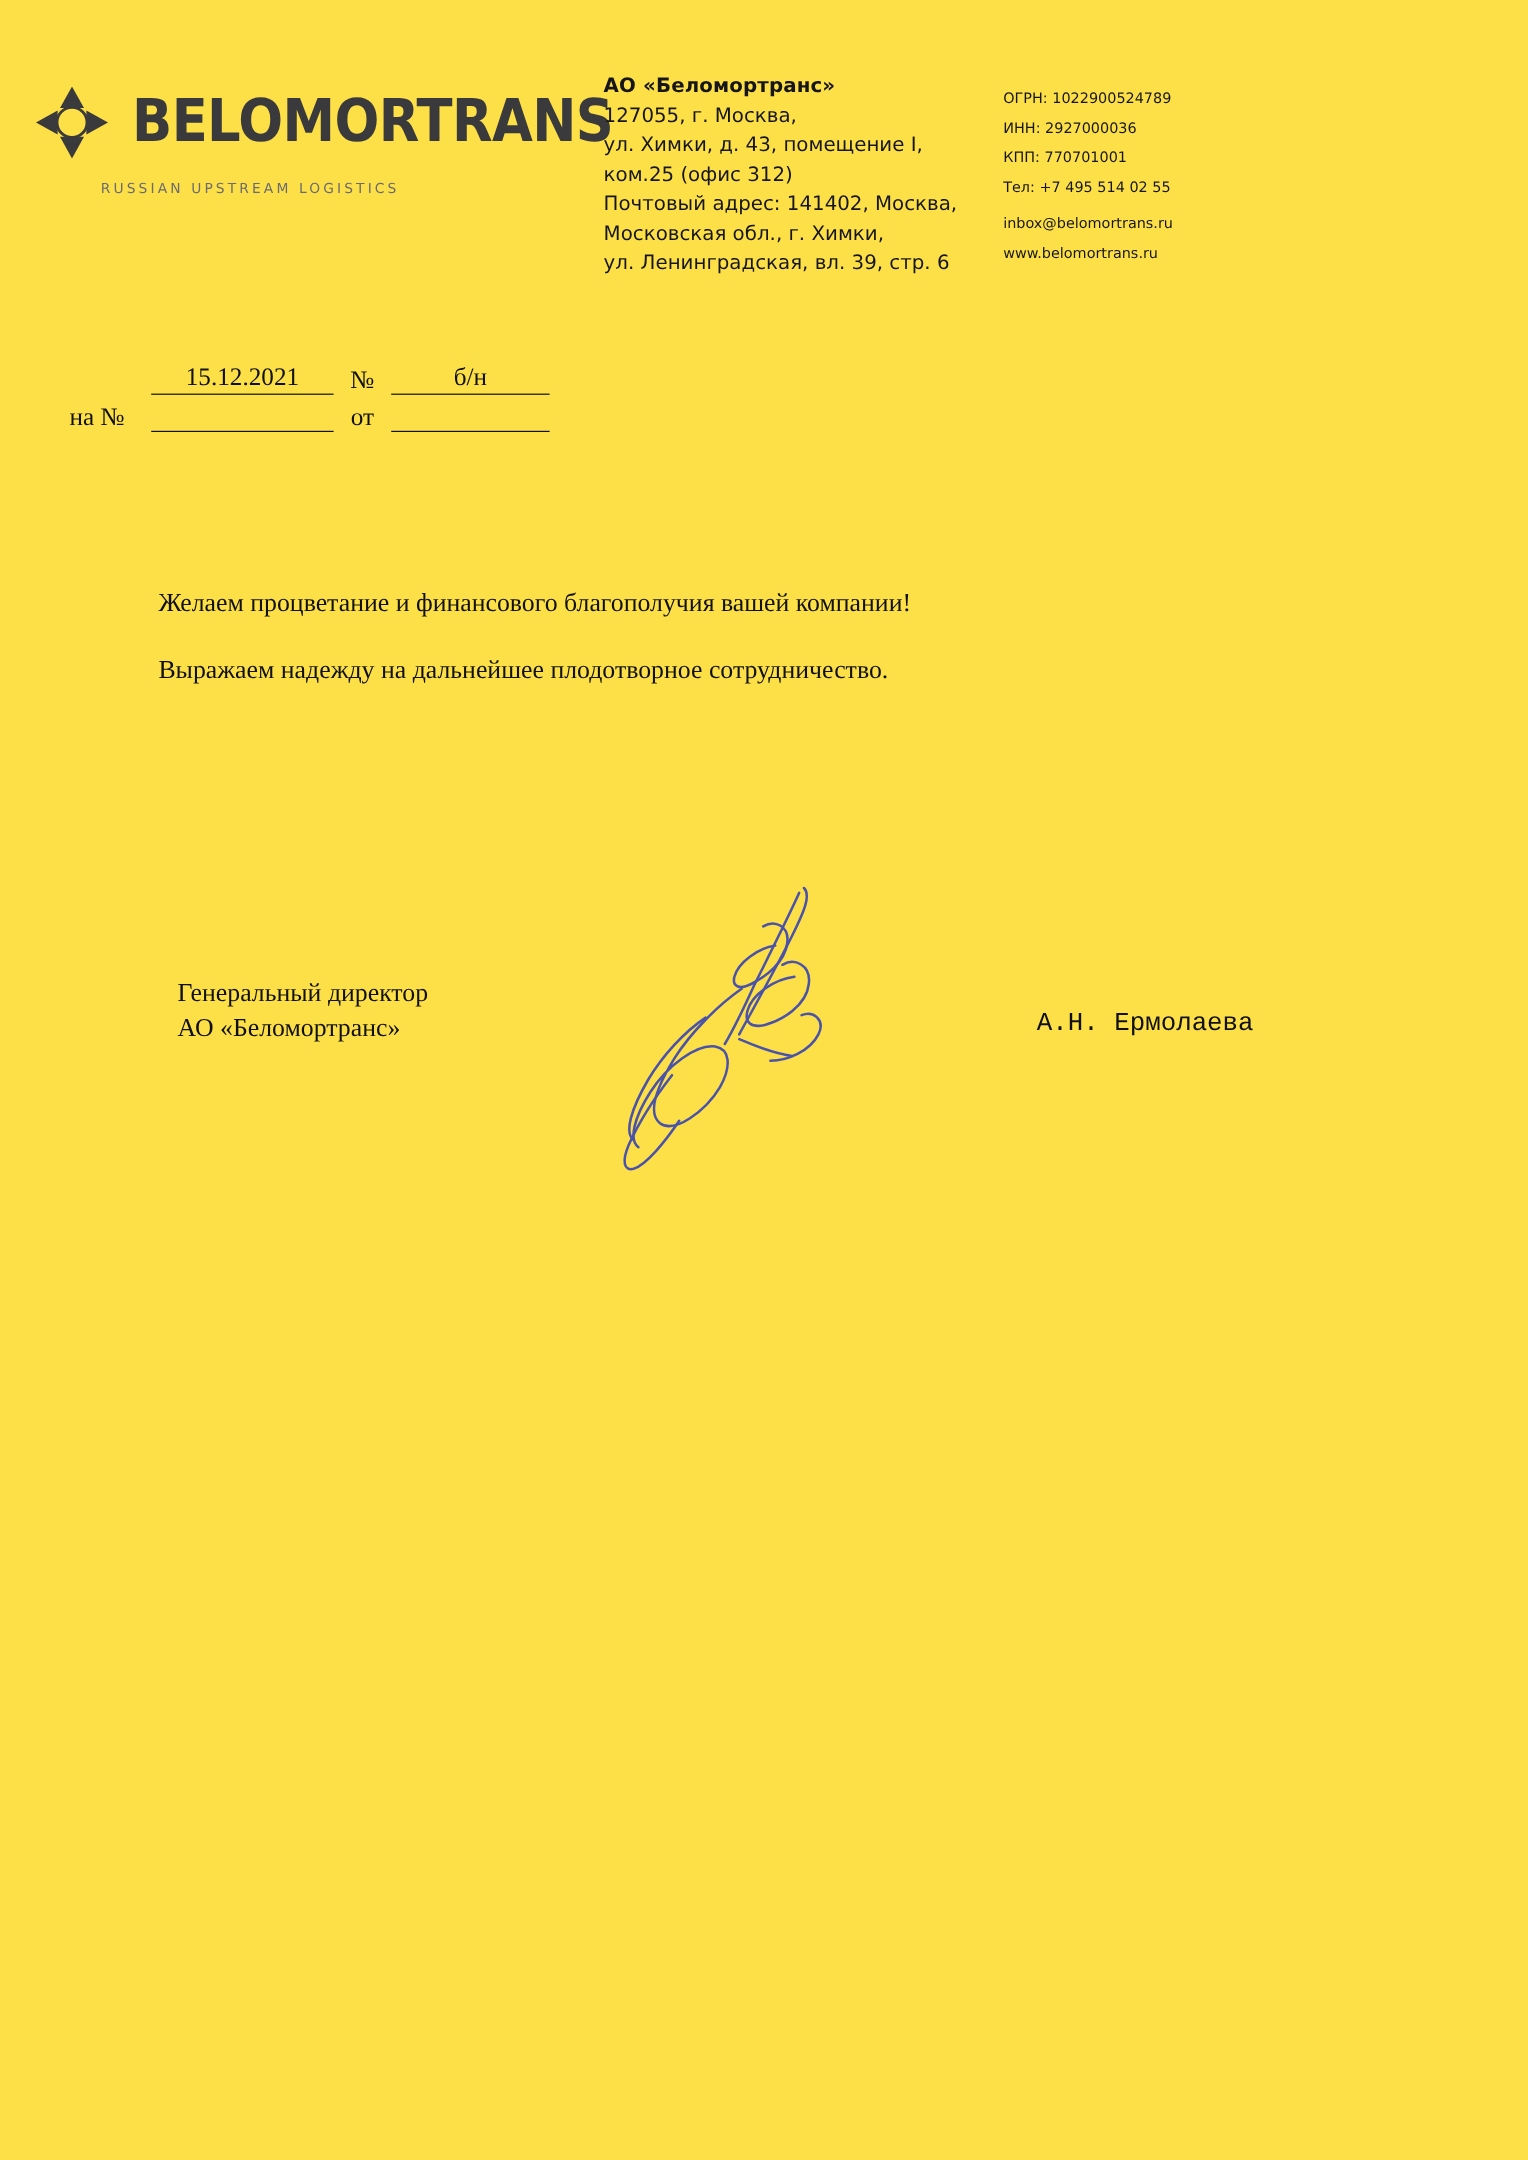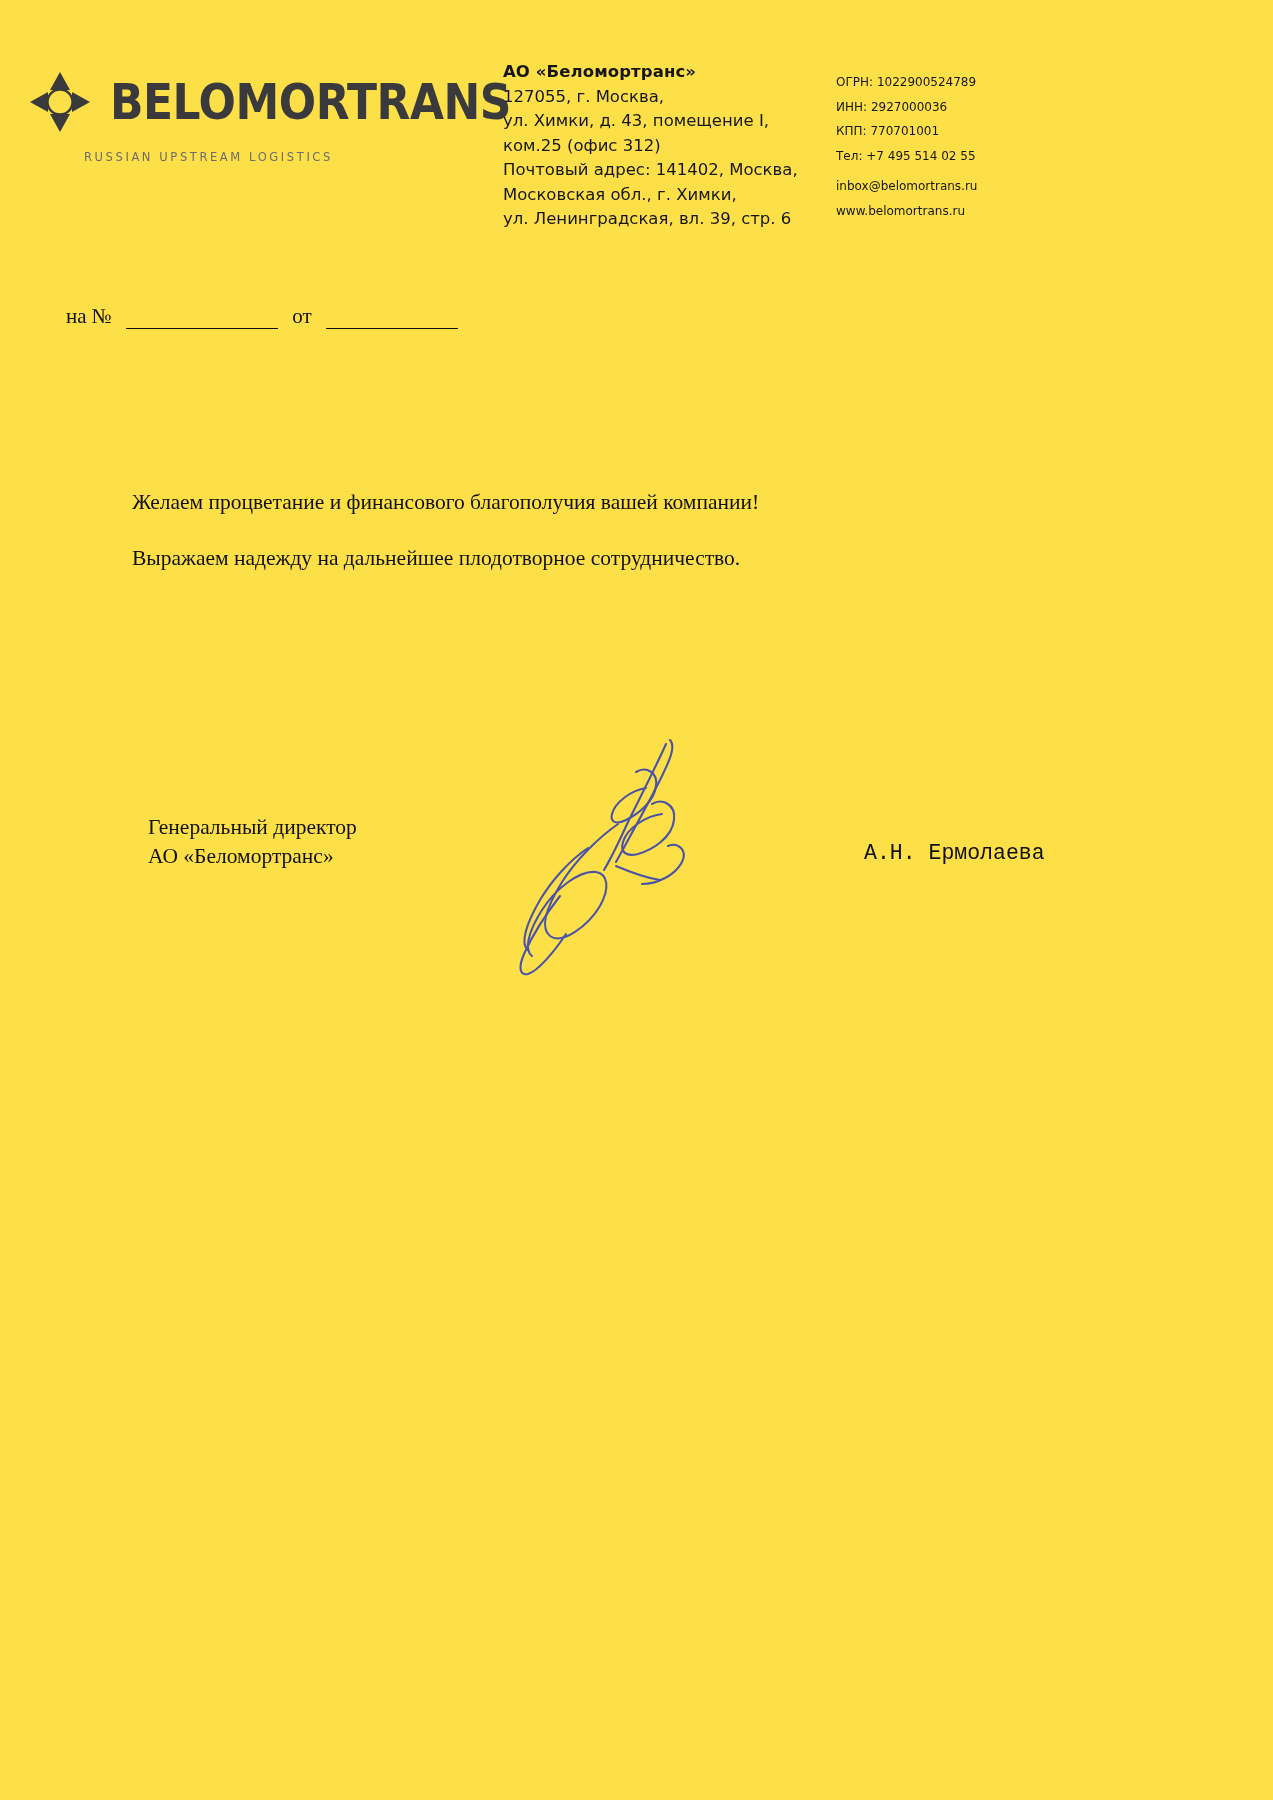--- a/index.html
+++ b/index.html
@@ -123,21 +123,21 @@
     height: 26px;
   }
   .rule-a { width: 152px; }
   .rule-b { width: 132px; }
   .ref-mid {
     width: 40px;
     text-align: center;
     line-height: 26px;
     padding: 0 4px;
   }
-  .ref-row-2 .ref-label { width: 62px; text-align: center; }
+  .ref-row-2 .ref-label { width: 62px; text-align: left; }
 
   
   .body-text {
     position: absolute;
     left: 78px;
     top: 486px;
     width: 992px;
     font-family: "Liberation Serif", "DejaVu Serif", serif;
     font-size: 21.5px;
     line-height: 33px;
@@ -222,20 +222,26 @@
       <div>ИНН: 2927000036</div>
       <div>КПП: 770701001</div>
       <div>Тел: +7 495 514 02 55</div>
       <div class="spacer-line"></div>
       <div>inbox@belomortrans.ru</div>
       <div>www.belomortrans.ru</div>
     </div>
   </div>
 
   <div class="refblock">
+    <div class="ref-row ref-row-1">
+      <div class="ref-label" style="width:62px;">&nbsp;</div>
+      <div class="ref-rule rule-a">15.12.2021</div>
+      <div class="ref-mid">№</div>
+      <div class="ref-rule rule-b">б/н</div>
+    </div>
     <div class="ref-row ref-row-2">
       <div class="ref-label">на №</div>
       <div class="ref-rule rule-a">&nbsp;</div>
       <div class="ref-mid">от</div>
       <div class="ref-rule rule-b">&nbsp;</div>
     </div>
   </div>
 
   <div class="body-text">
     <p class="nojust">Желаем процветание и финансового благополучия вашей компании!</p>

